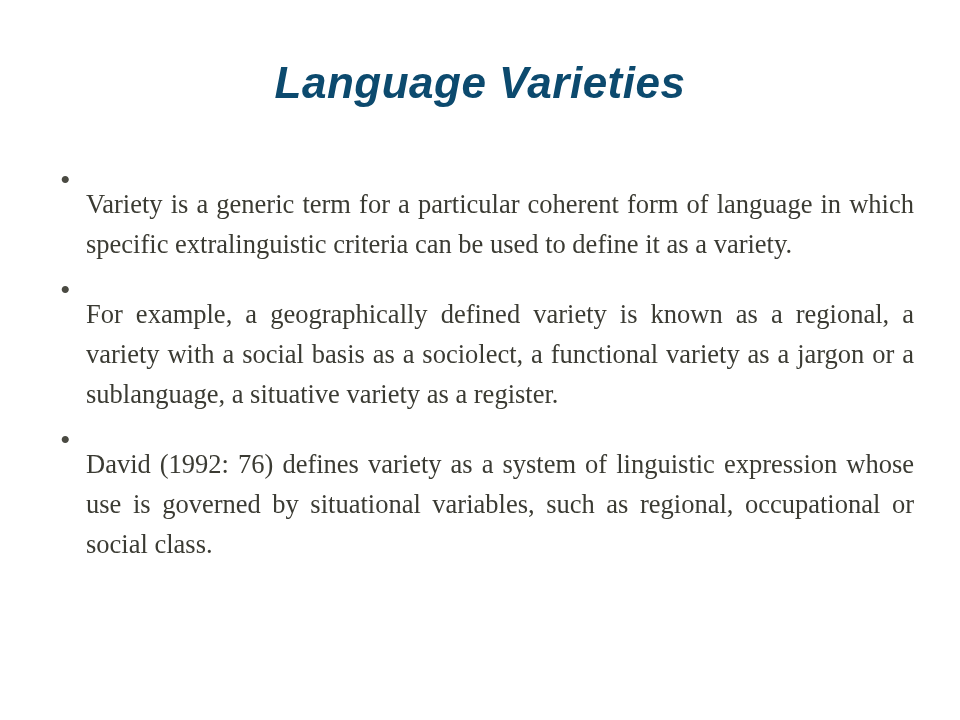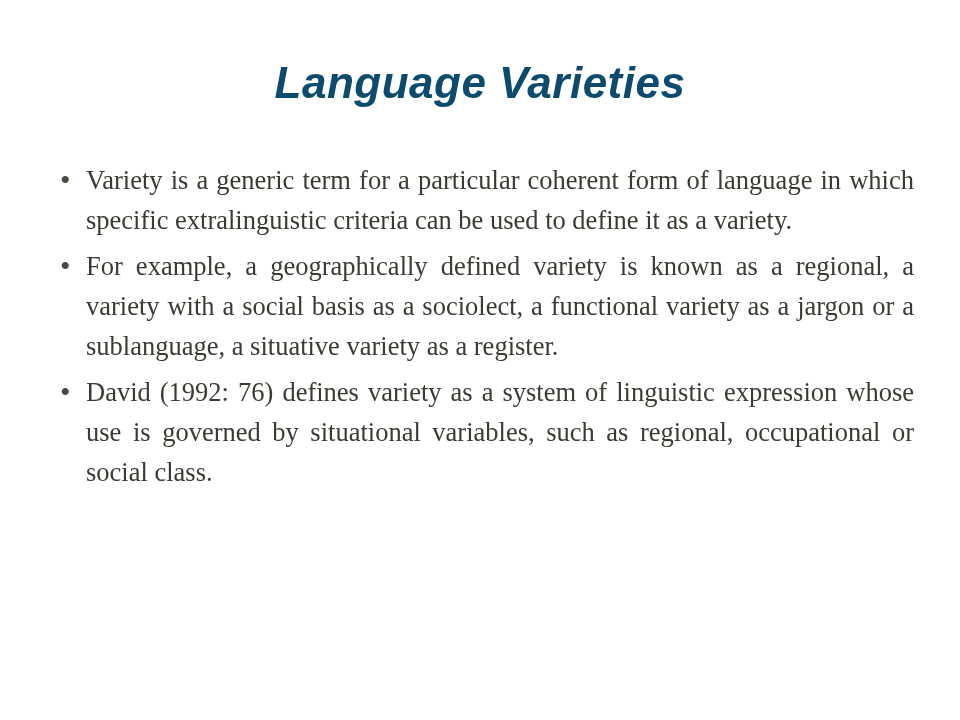--- a/index.html
+++ b/index.html
@@ -56,20 +56,21 @@
     font-family: "Liberation Serif", serif;
   }
   .bullet-text {
     flex: 1 1 auto;
     font-size: 26.5px;
     line-height: 40px;
     color: #3b3b33;
     text-align: justify;
     text-justify: inter-word;
     font-family: "Liberation Serif", serif;
+    margin-top: 24px;
   }
 </style>
 </head>
 <body>
 
 <div class="slide">
 
   <div class="slide-title">Language Varieties</div>
 
   <div class="body-block">

